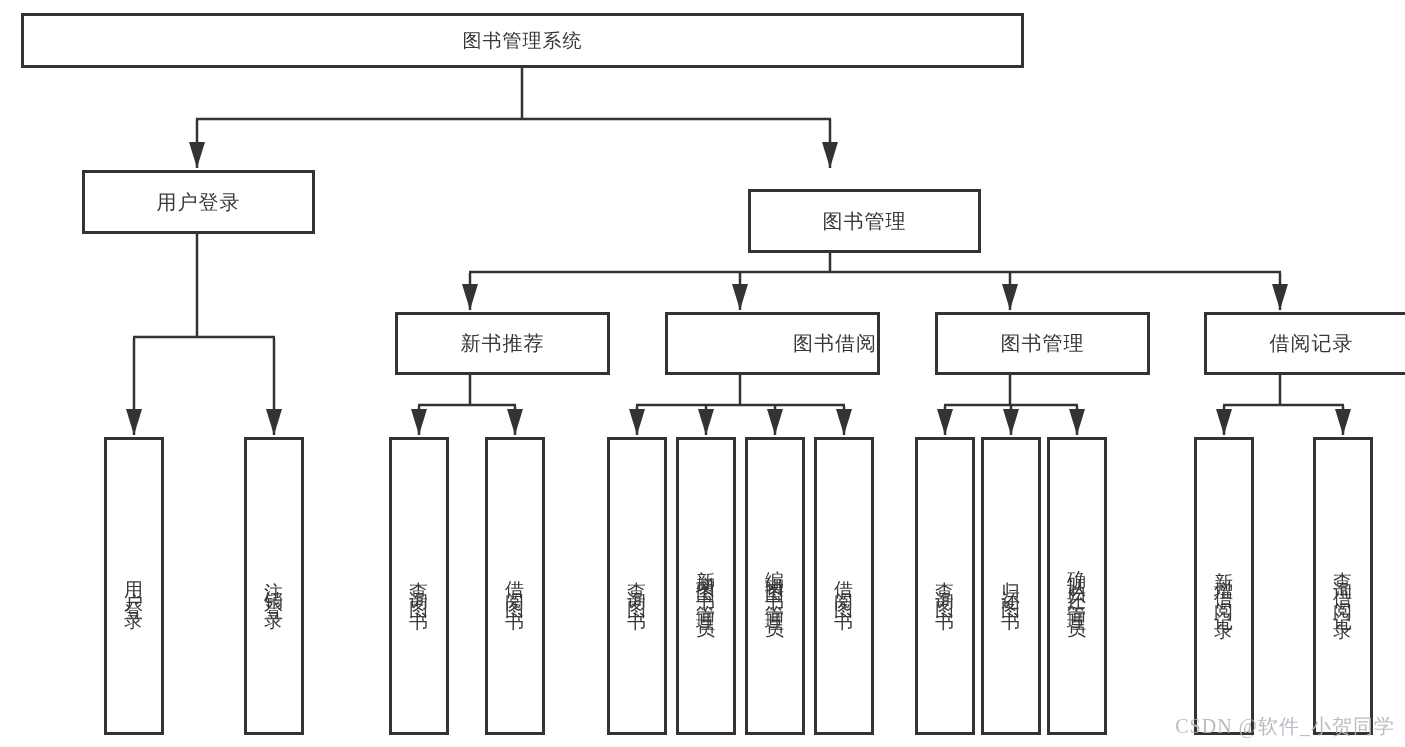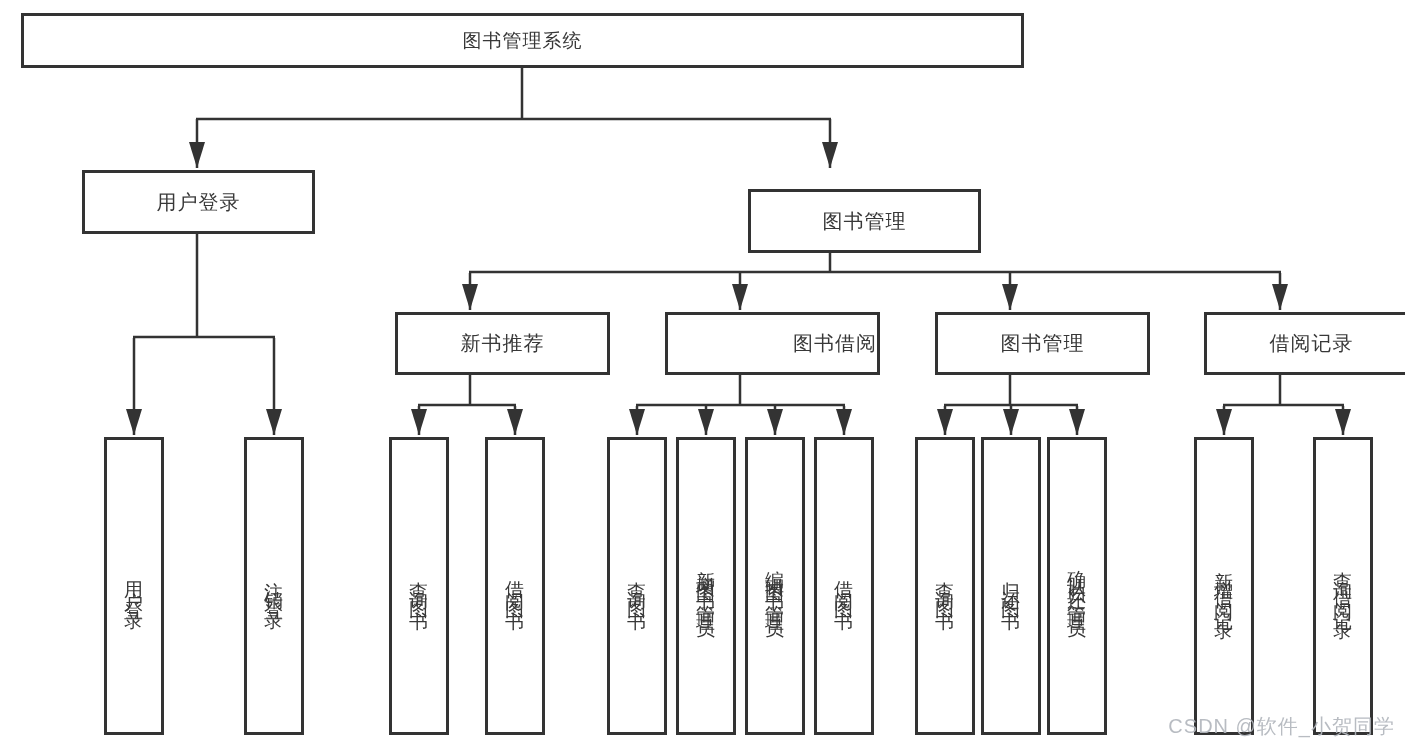--- a/index.html
+++ b/index.html
@@ -59,20 +59,21 @@
   }
   .watermark {
     position: absolute;
     right: 10px;
     top: 713px;
     z-index: 5;
     font-size: 20px;
     letter-spacing: 1px;
     color: rgba(178, 182, 189, 0.92);
     white-space: nowrap;
+    font-family: Liberation Serif, serif;
   }
 </style>
 </head>
 <body>
 
 <div class="canvas">
 
   <svg class="connectors" width="1405" height="747" viewBox="0 0 1405 747">
     <defs>
       <marker id="ah" markerUnits="userSpaceOnUse" markerWidth="28" markerHeight="20" refX="26" refY="8.5" orient="auto">

